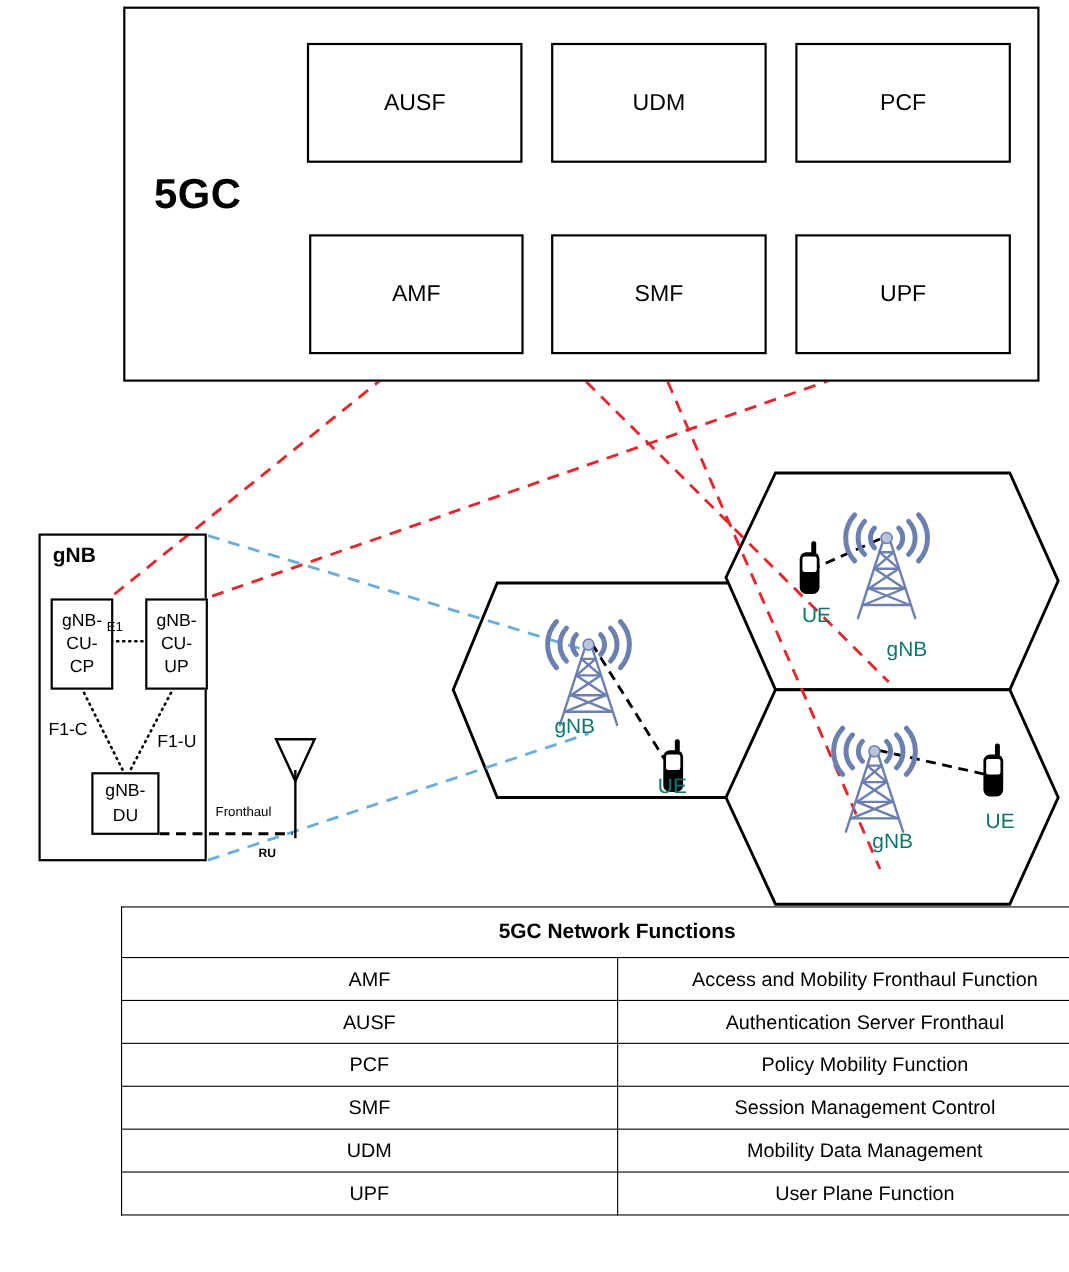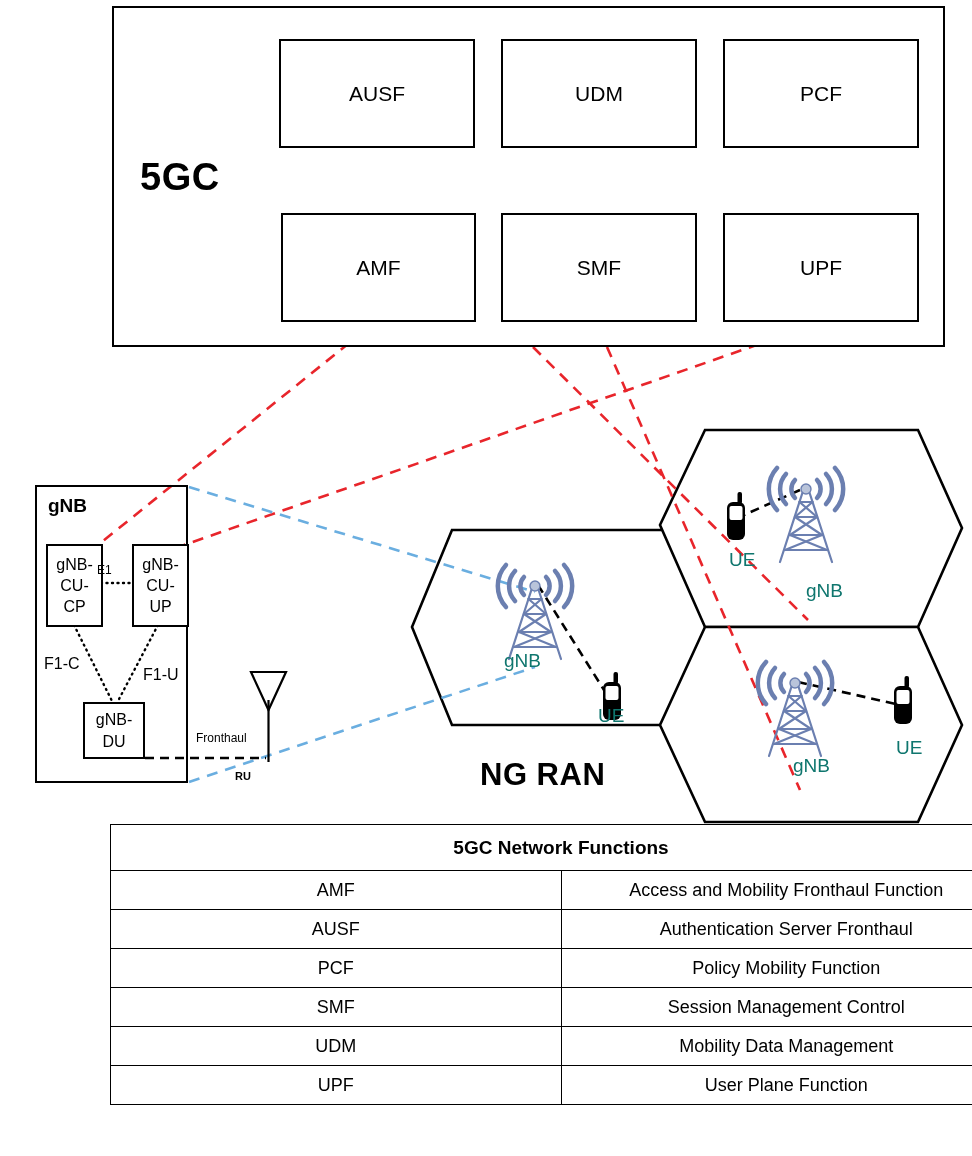--- a/index.html
+++ b/index.html
@@ -186,21 +186,20 @@
     <span>gNB-</span>
     <span>DU</span>
   </div>
 
   <div class="lbl" id="e1-lbl">E1</div>
   <div class="lbl" id="f1c-lbl">F1-C</div>
   <div class="lbl" id="f1u-lbl">F1-U</div>
   <div class="lbl" id="fronthaul-lbl">Fronthaul</div>
   <div class="lbl" id="ru-lbl">RU</div>
 
-  <div class="lbl" id="ngran-lbl">NG RAN</div>
 
   <div class="cell-lbl" style="left:504px;top:650px;">gNB</div>
   <div class="cell-lbl" style="left:598px;top:705px;">UE</div>
 
   <div class="cell-lbl" style="left:806px;top:580px;">gNB</div>
   <div class="cell-lbl" style="left:729px;top:549px;">UE</div>
 
   <div class="cell-lbl" style="left:793px;top:755px;">gNB</div>
   <div class="cell-lbl" style="left:896px;top:737px;">UE</div>
 

